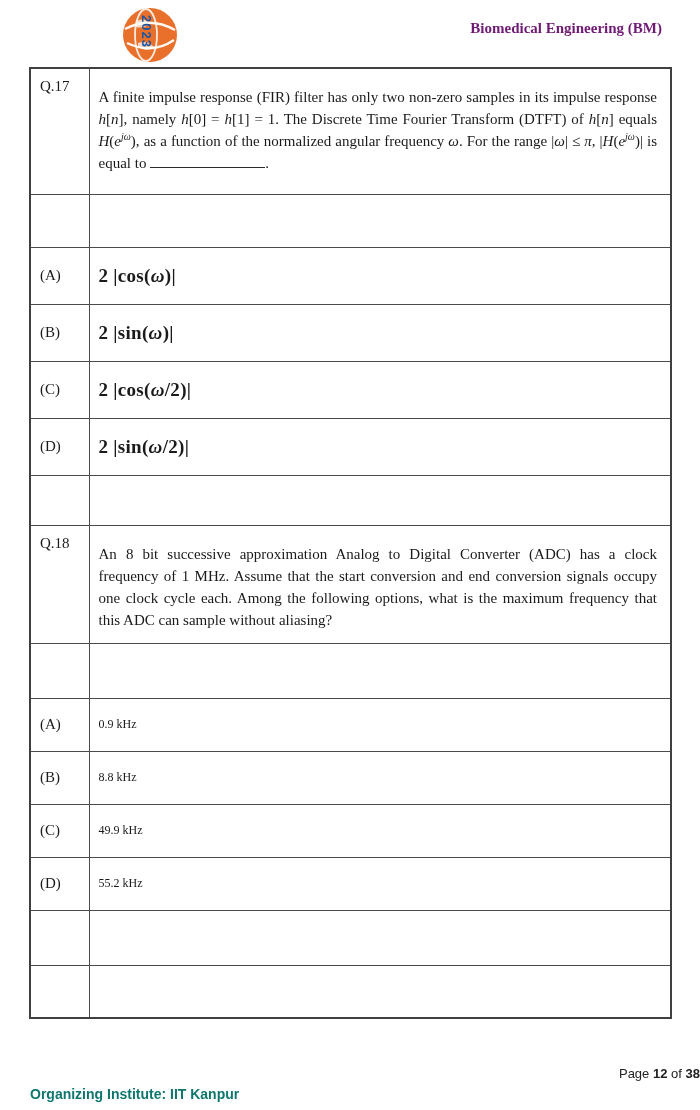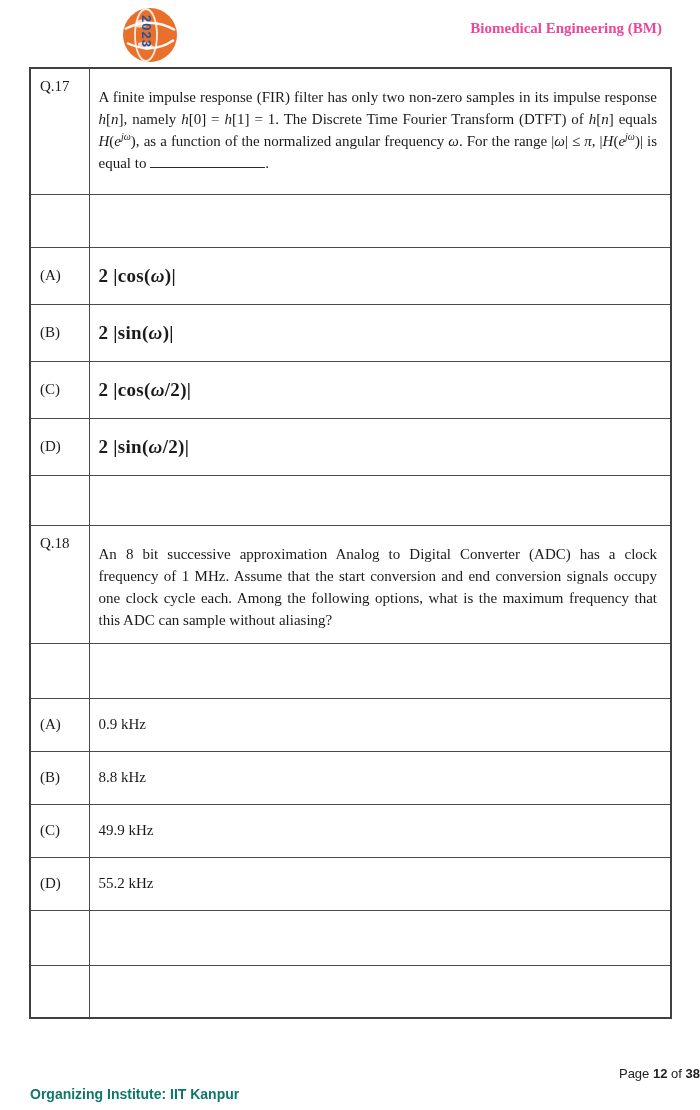--- a/index.html
+++ b/index.html
@@ -25,21 +25,21 @@
   }
   .logo-text {
     position:absolute; left:0; top:2px; z-index:1;
     font-family:"Liberation Sans", sans-serif;
     font-weight:bold; font-size:46px; line-height:52px;
     letter-spacing:-3px; color:#1e5aa8;
     text-shadow:1px 0 0 #ffffff, -1px 0 0 #ffffff;
   }
   .subject-title {
     position:absolute; right:38px; top:20px;
-    font-weight:bold; font-size:15px; color:#ec4899;
+    font-weight:bold; font-size:15px; color:#701a75;
   }
 
   
   .qtable {
     position:absolute; left:29px; top:67px;
     width:643px; border-collapse:collapse; table-layout:fixed;
     border:2px solid #404040;
   }
   .qtable td { border:1px solid #4b4b4b; overflow:hidden; }
   .qtable col.c-label { width:59px; }
@@ -53,21 +53,21 @@
 
   .seg-p { font-style:normal;text-align:center; }
   .seg-m { font-style:italic; }
   sup.seg-sup { font-size:10px; font-style:italic; line-height:0; }
   .seg-blank {
     display:inline-block; width:115px; height:0.9em;
     border-bottom:1.3px solid #2b2b2b; vertical-align:baseline;
   }
 
   tr.size-math .cell-content { font-weight:bold; font-size:19px; letter-spacing:0.3px; }
-  tr.size-text .cell-content { font-size:15px;margin-left:8px; }
+  tr.size-text .cell-content { font-size:12px;margin-left:8px; }
 
   
   .qtable tbody tr:nth-child(1)  { height:126px; }
   .qtable tbody tr:nth-child(2)  { height:53px;  }
   .qtable tbody tr:nth-child(3),
   .qtable tbody tr:nth-child(4),
   .qtable tbody tr:nth-child(5),
   .qtable tbody tr:nth-child(6)  { height:57px;  }
   .qtable tbody tr:nth-child(7)  { height:50px;  }
   .qtable tbody tr:nth-child(8)  { height:118px; }

